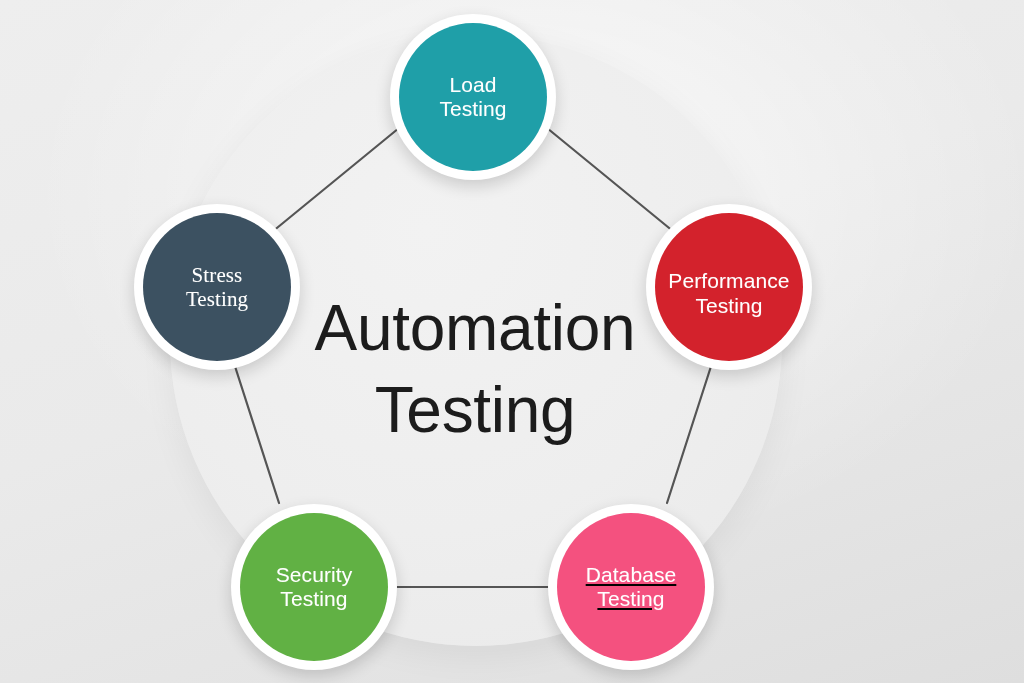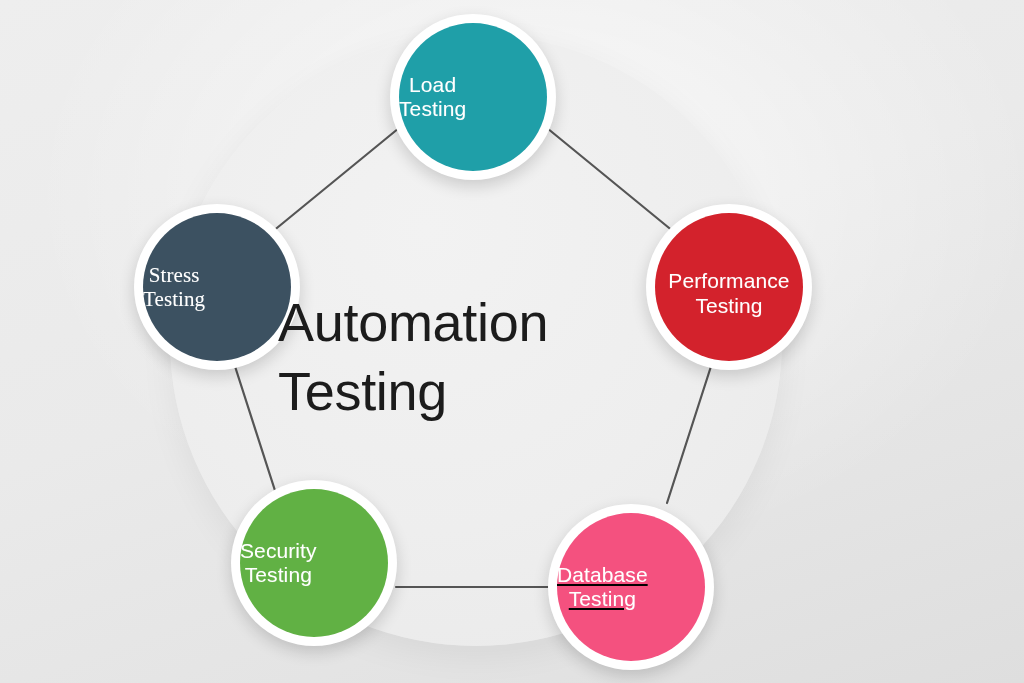--- a/index.html
+++ b/index.html
@@ -50,51 +50,52 @@
     background: #ffffff;
     box-shadow: 0 6px 16px rgba(0,0,0,0.16);
     display: flex;
     align-items: center;
     justify-content: center;
   }
   .node .disc {
     border-radius: 50%;
     display: flex;
     align-items: center;
-    justify-content: flex-start;
+    justify-content: center;
     text-align: center;
   }
   .node .label {
     color: #ffffff;
     font-size: 21px;
     line-height: 1.16;
     letter-spacing: 0.1px;
     white-space: pre-line;
     text-shadow: 0 0 1px rgba(255,255,255,0.25);
   }
 
   
   #node-load       { left: 390px; top: 14px;  width: 166px; height: 166px; }
   #node-performance{ left: 646px; top: 204px; width: 166px; height: 166px; }
   #node-database   { left: 548px; top: 504px; width: 166px; height: 166px; text-decoration: underline; }
-  #node-security   { left: 231px; top: 480px; width: 166px; height: 166px; }
+  #node-security   { left: 231px; top: 504px; width: 166px; height: 166px; }
   #node-stress     { left: 134px; top: 204px; width: 166px; height: 166px; font-family: Liberation Serif, serif; }
 
   .node .disc { width: 148px; height: 148px; }
 
   
   #node-performance .label { font-size: 21px; width: 165px; margin-top: 13px; }
 
   .center-title {
     position: absolute;
-    left: 278px;
+    left: 262px;
     top: 288px;
     width: 426px;
+    text-align: center;
     color: #1c1c1c;
-    font-size: 54px;
+    font-size: 64px;
     line-height: 1.28;
     white-space: pre-line;
     font-weight: 400;
     letter-spacing: -0.3px;
   }
 </style>
 </head>
 <body>
 
 <div id="stage">

